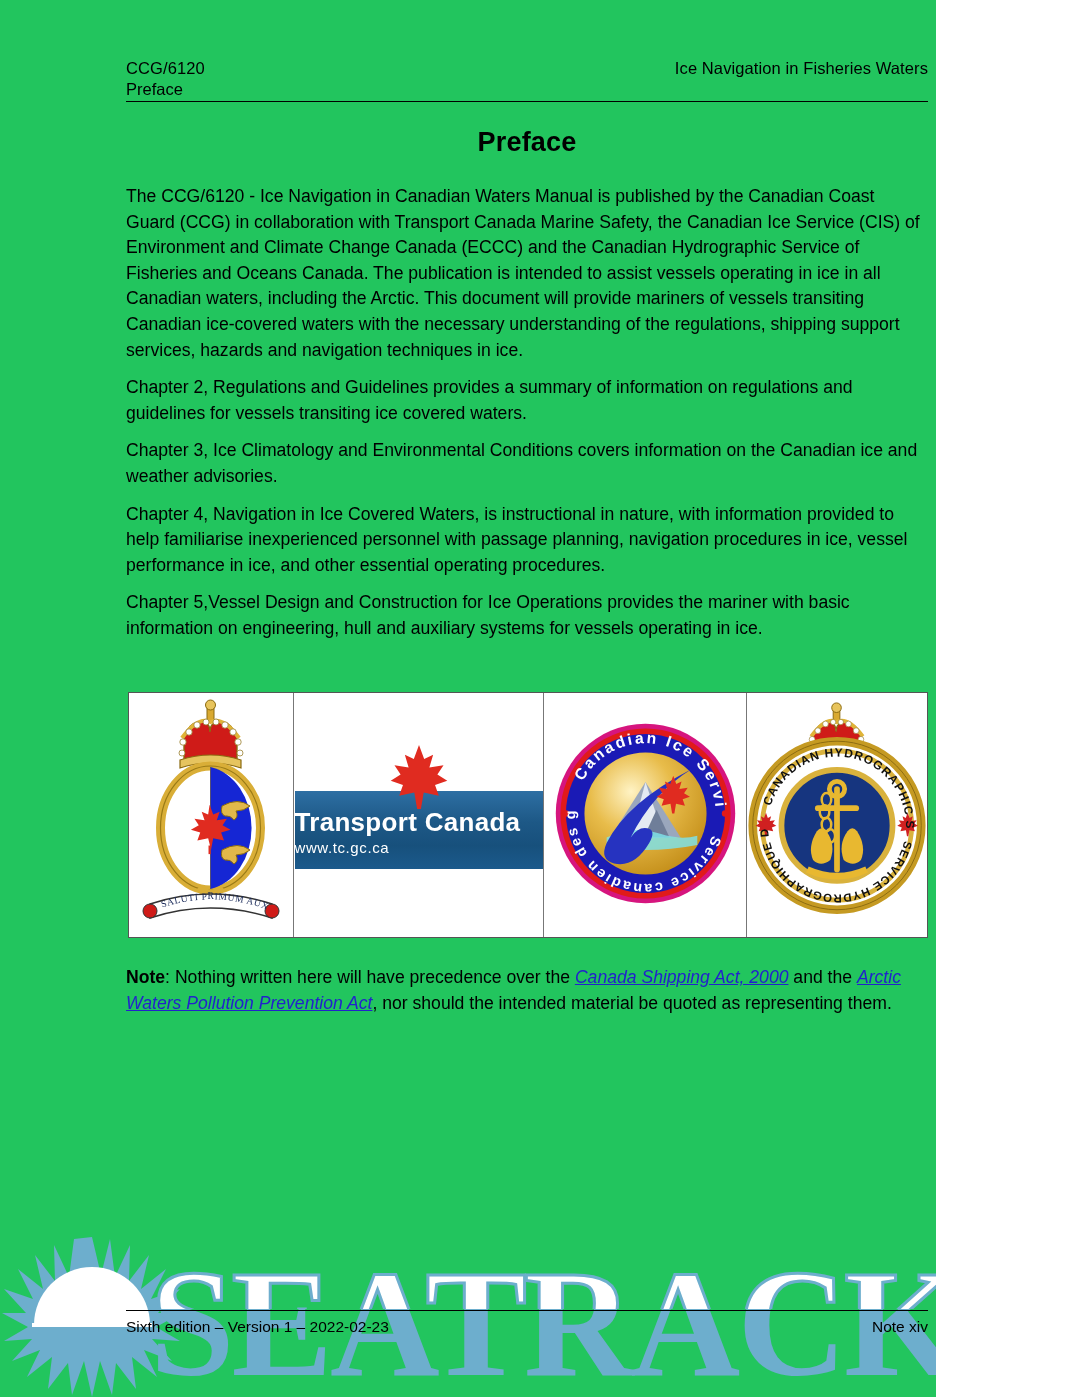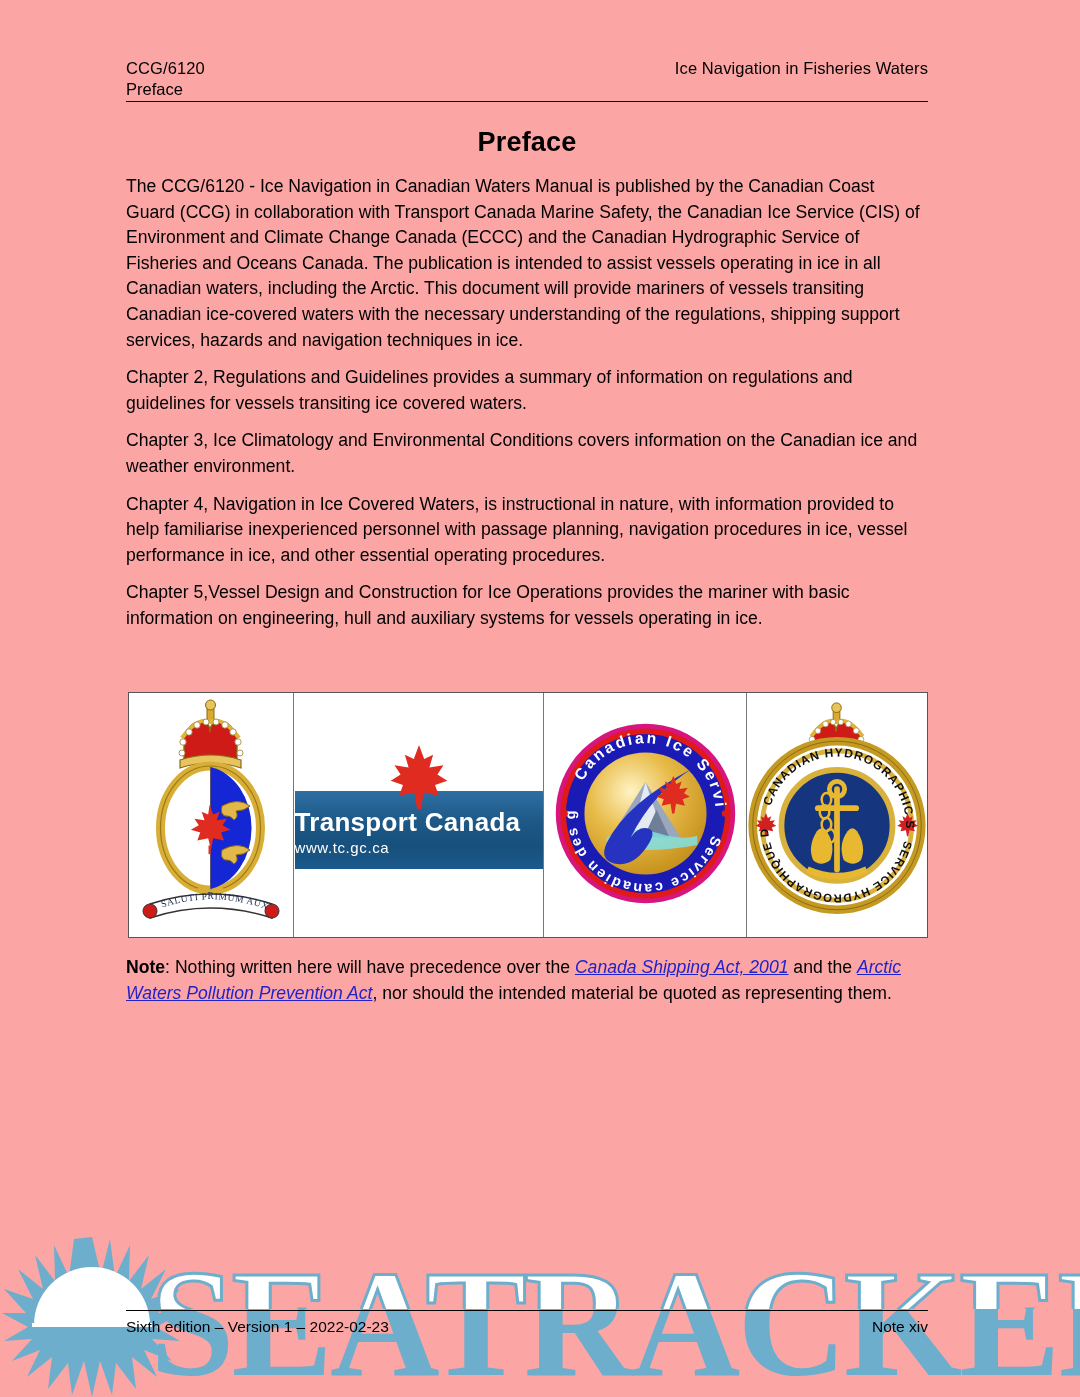--- a/index.html
+++ b/index.html
@@ -6,23 +6,23 @@
     margin: 0;
     padding: 0;
     background: #ffffff;
   }
   body {
     font-family: "Liberation Sans", sans-serif;
     color: #000000;
   }
   .page {
     position: relative;
-    width: 1080px;
+    width: 936px;
     height: 1397px;
-    background: #fca5a5;
+    background: #22c55e;
     overflow: hidden;
   }
 
   
   .header {
     position: absolute;
     left: 126px;
     top: 58px;
     width: 802px;
   }
@@ -64,21 +64,21 @@
   .body {
     position: absolute;
     left: 126px;
     top: 172px;
     width: 800px;
     font-size: 17.6px;
     line-height: 25.6px;
     text-align: left;
   }
   .body p {
-    margin: 2px 0 12px 0;
+    margin: 12px 0 12px 0;
   }
   .body p.last-para { margin-bottom: 0; }
 
   a.doclink {
     color: #2222cc;
     font-style: italic;
     text-decoration: underline;
   }
   .note-label { font-weight: bold; }
 
@@ -204,21 +204,21 @@
     </div>
     <div class="header-left-l2">Preface</div>
   </div>
   <div class="header-rule"></div>
 
   <div class="title">Preface</div>
 
   <div class="body">
     <p>The CCG/6120 - Ice Navigation in Canadian Waters Manual is published by the Canadian Coast Guard (CCG) in collaboration with Transport Canada Marine Safety, the Canadian Ice Service (CIS) of Environment and Climate Change Canada (ECCC) and the Canadian Hydrographic Service of Fisheries and Oceans Canada. The publication is intended to assist vessels operating in ice in all Canadian waters, including the Arctic. This document will provide mariners of vessels transiting Canadian ice-covered waters with the necessary understanding of the regulations, shipping support services, hazards and navigation techniques in ice.</p>
     <p>Chapter 2, Regulations and Guidelines provides a summary of information on regulations and guidelines for vessels transiting ice covered waters.</p>
-    <p>Chapter 3, Ice Climatology and Environmental Conditions covers information on the Canadian ice and weather environment.</p>
+    <p>Chapter 3, Ice Climatology and Environmental Conditions covers information on the Canadian ice and weather advisories.</p>
     <p>Chapter 4, Navigation in Ice Covered Waters, is instructional in nature, with information provided to help familiarise inexperienced personnel with passage planning, navigation procedures in ice, vessel performance in ice, and other essential operating procedures.</p>
     <p class="last-para">Chapter 5,Vessel Design and Construction for Ice Operations provides the mariner with basic information on engineering, hull and auxiliary systems for vessels operating in ice.</p>
   </div>
 
   <div class="logo-table">
 
     <div class="logo-cell cc">
       <span>
         <svg width="150" height="230" viewBox="0 0 150 230">
 
@@ -383,21 +383,21 @@
           </text>
           <text font-size="12" font-weight="bold" fill="#111" letter-spacing="1" font-family="Liberation Sans, sans-serif">
             <textPath href="#chsBot" startOffset="7%">SERVICE HYDROGRAPHIQUE DU CANADA</textPath>
           </text>
         </svg>
       </span>
     </div>
   </div>
 
   <div class="body" style="top:953px;">
-    <p><span class="note-label">Note</span><span>: Nothing written here will have precedence over the </span><a class="doclink" href="#">Canada Shipping Act, 2001</a><span> and the </span><a class="doclink" href="#">Arctic Waters Pollution Prevention Act</a><span>, nor should the intended material be quoted as representing them.</span></p>
+    <p><span class="note-label">Note</span><span>: Nothing written here will have precedence over the </span><a class="doclink" href="#">Canada Shipping Act, 2000</a><span> and the </span><a class="doclink" href="#">Arctic Waters Pollution Prevention Act</a><span>, nor should the intended material be quoted as representing them.</span></p>
   </div>
 
   <div class="watermark">
     <svg class="wm-sun" viewBox="0 0 180 160">
       <g fill="#6daecd">
         <path d="M90 0 L99 38 L108 2 L113 40 L128 8 L127 44 L147 18 L139 52 L164 32 L149 62 L178 52 L156 76 L180 76 L154 90 L178 104 L150 102 L170 124 L142 113 L155 140 L130 120 L134 152 L114 126 L110 158 L98 124 L90 160 L82 124 L70 158 L66 126 L46 152 L50 120 L25 140 L38 113 L10 124 L30 102 L2 104 L26 90 L0 76 L24 76 L2 52 L31 62 L16 32 L41 52 L33 18 L53 44 L52 8 L67 40 L72 2 Z"></path>
       </g>
       <path d="M32 88 a58 58 0 0 1 116 0 Z" fill="#ffffff"></path>
       <rect x="30" y="86" width="120" height="4" fill="#ffffff"></rect>
     </svg>

